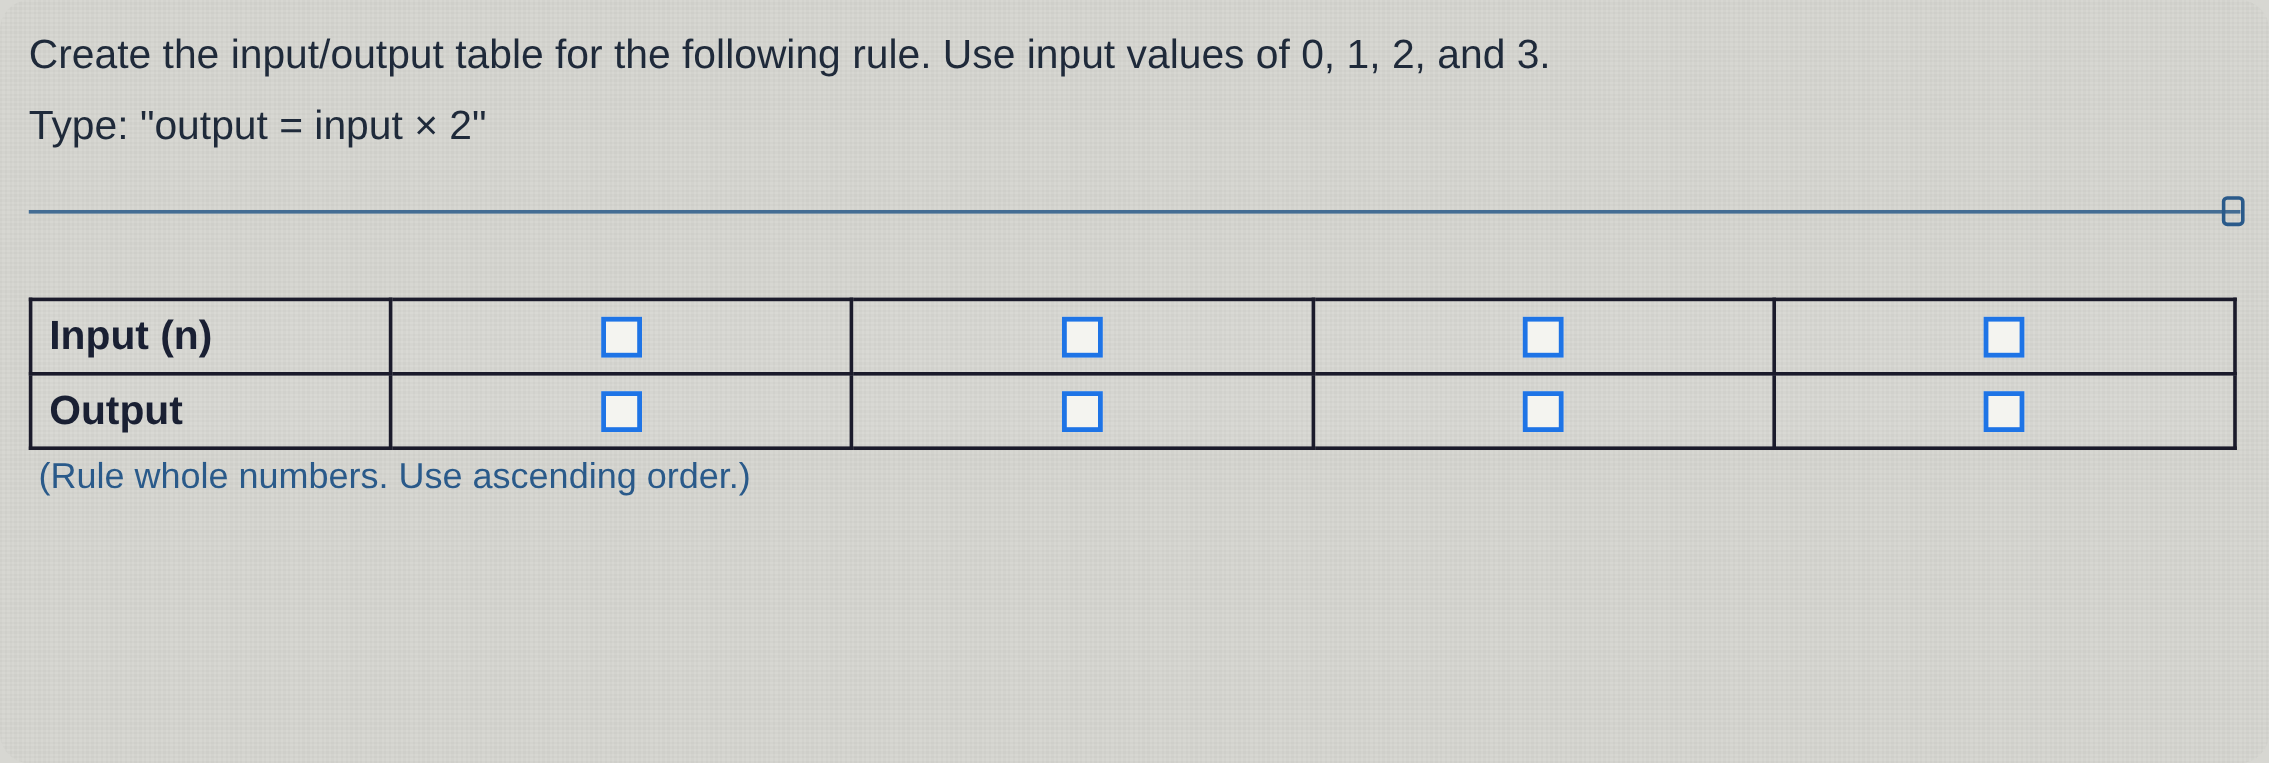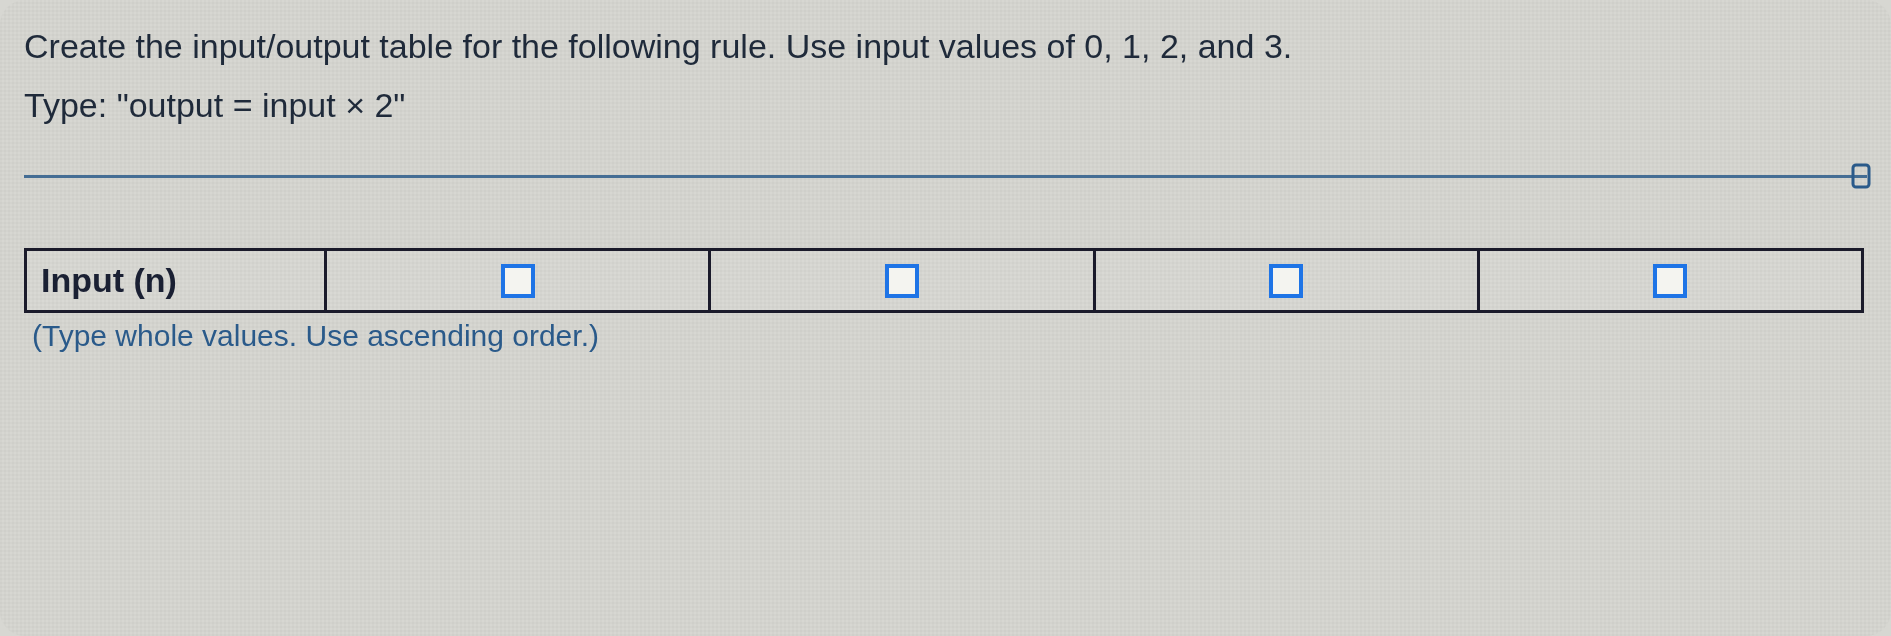--- a/index.html
+++ b/index.html
@@ -146,18 +146,33 @@
       <td>
         <input class="cell-input" type="text" maxlength="3" value="" style="">
       </td>
       <td>
         <input class="cell-input" type="text" maxlength="3" value="" style="">
       </td>
       <td>
         <input class="cell-input" type="text" maxlength="3" value="" style="">
       </td>
     </tr>
+    <tr>
+      <th>Output</th>
+      <td>
+        <input class="cell-input" type="text" maxlength="3" value="" style="">
+      </td>
+      <td>
+        <input class="cell-input" type="text" maxlength="3" value="" style="">
+      </td>
+      <td>
+        <input class="cell-input" type="text" maxlength="3" value="" style="">
+      </td>
+      <td>
+        <input class="cell-input" type="text" maxlength="3" value="" style="">
+      </td>
+    </tr>
   </tbody>
     </table>
 
-  <div class="hint">(Type whole values. Use ascending order.)</div>
+  <div class="hint">(Rule whole numbers. Use ascending order.)</div>
 
 </div>
 
 </body></html>

